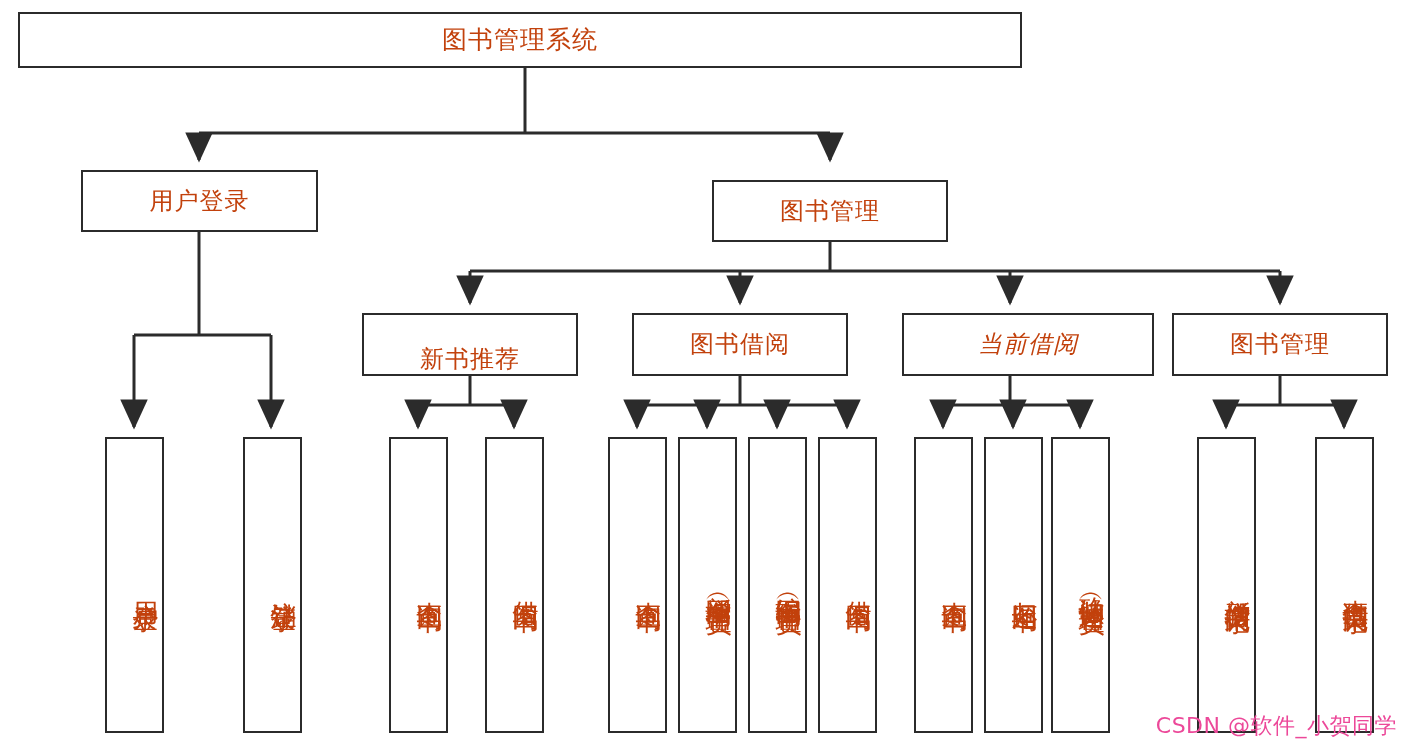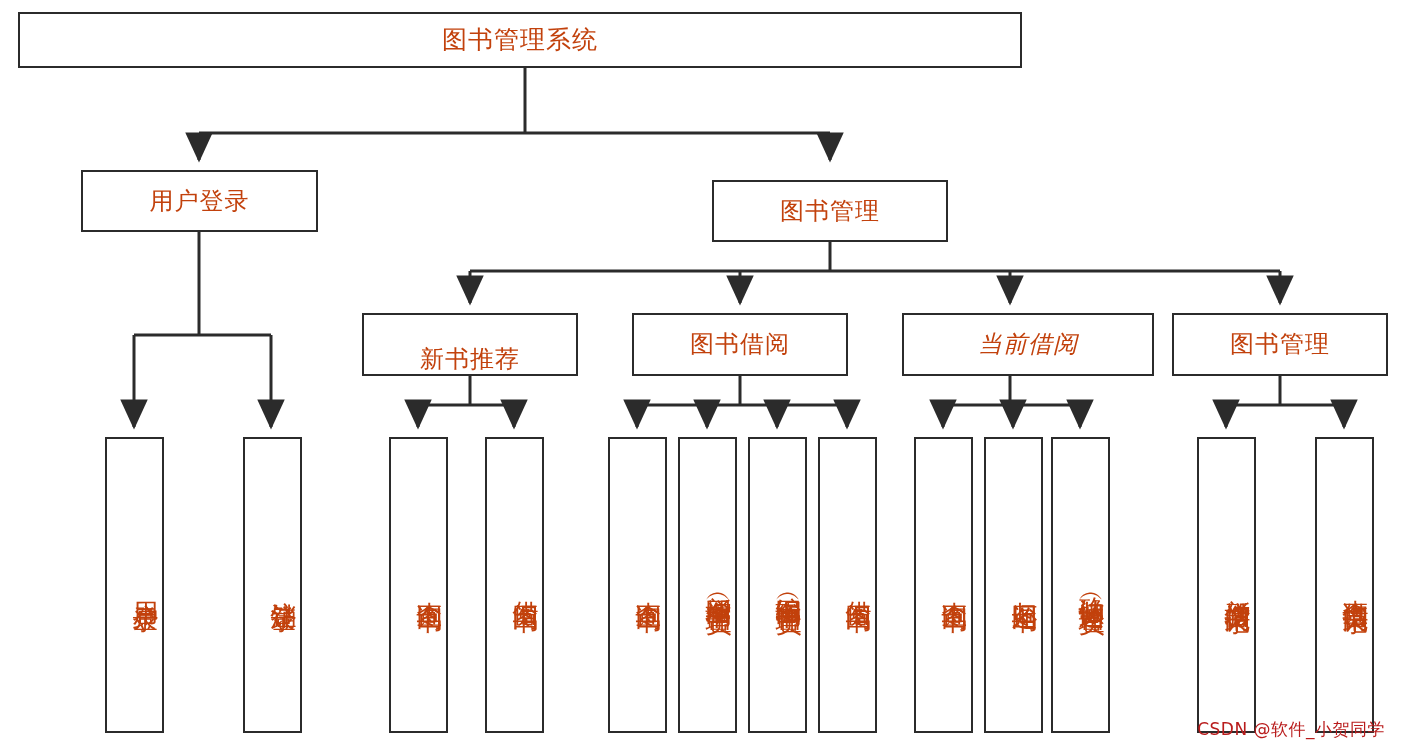--- a/index.html
+++ b/index.html
@@ -52,24 +52,24 @@
     justify-content:center;
   }
   .node.leaf .vtext{
     writing-mode:vertical-rl;
     text-orientation:upright;
     display:block;
     white-space:normal;
   }
   .watermark{
     position:absolute;
-    right:20px;
+    right:8px;
     bottom:6px;
-    font-size:17px;
-    color:#b91c1c;
+    font-size:22px;
+    color:#ec4899;
     letter-spacing:0.5px;
     z-index:5;
     white-space:nowrap;
   }
 </style>
 </head>
 <body>
 
 <div id="canvas">
 

